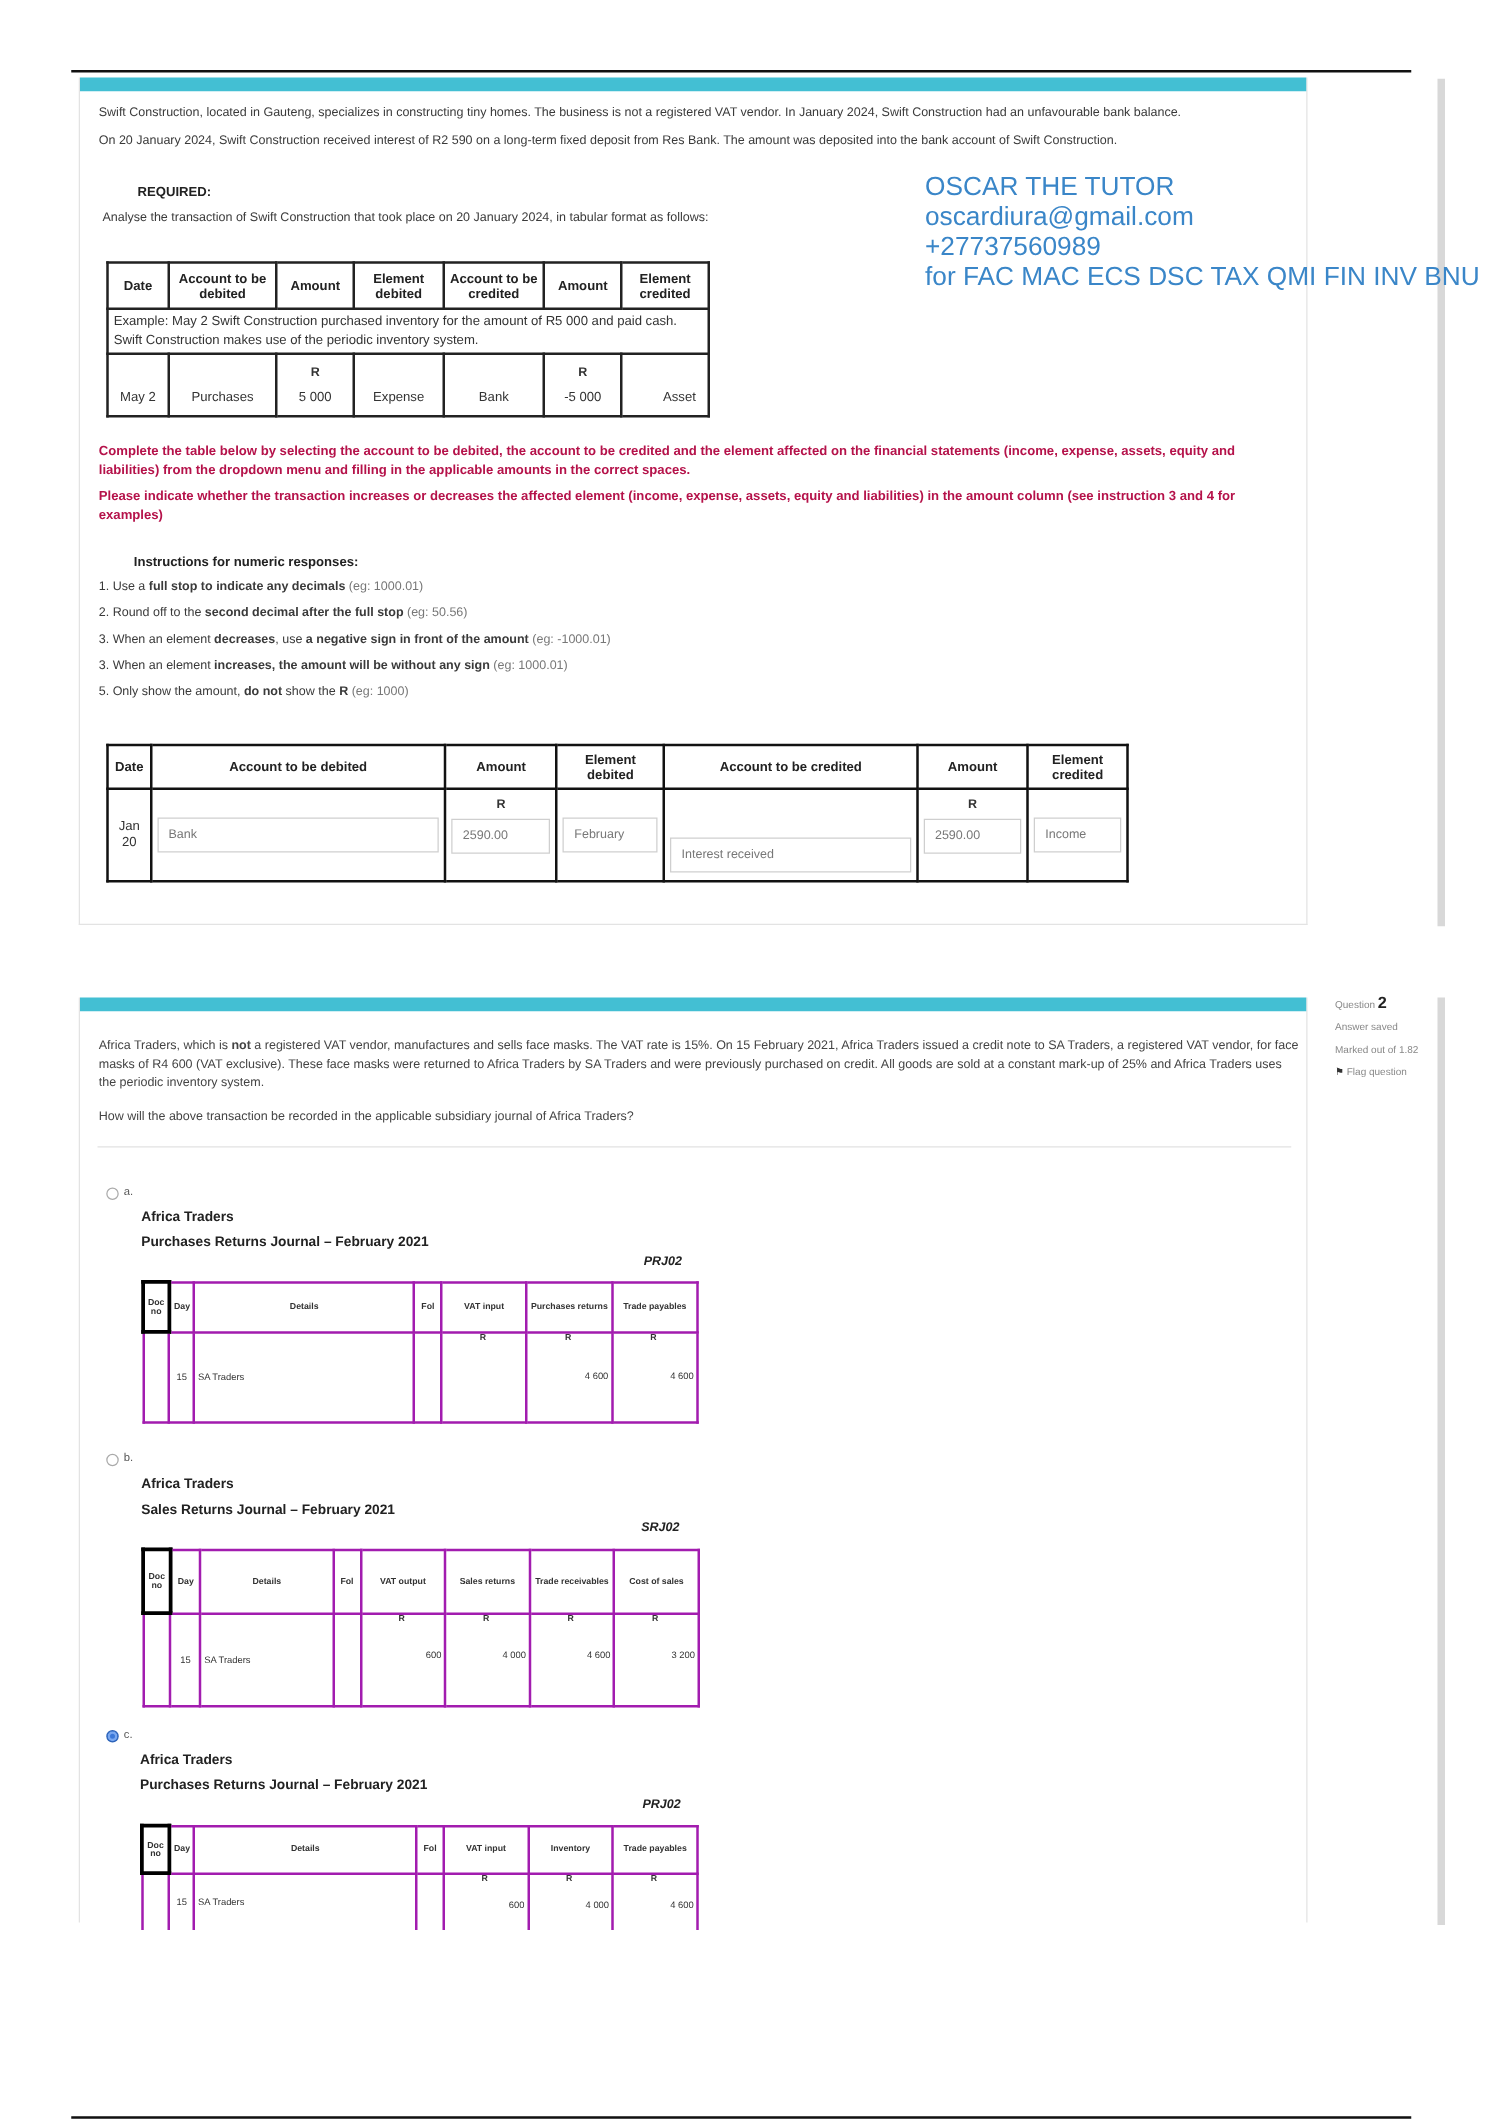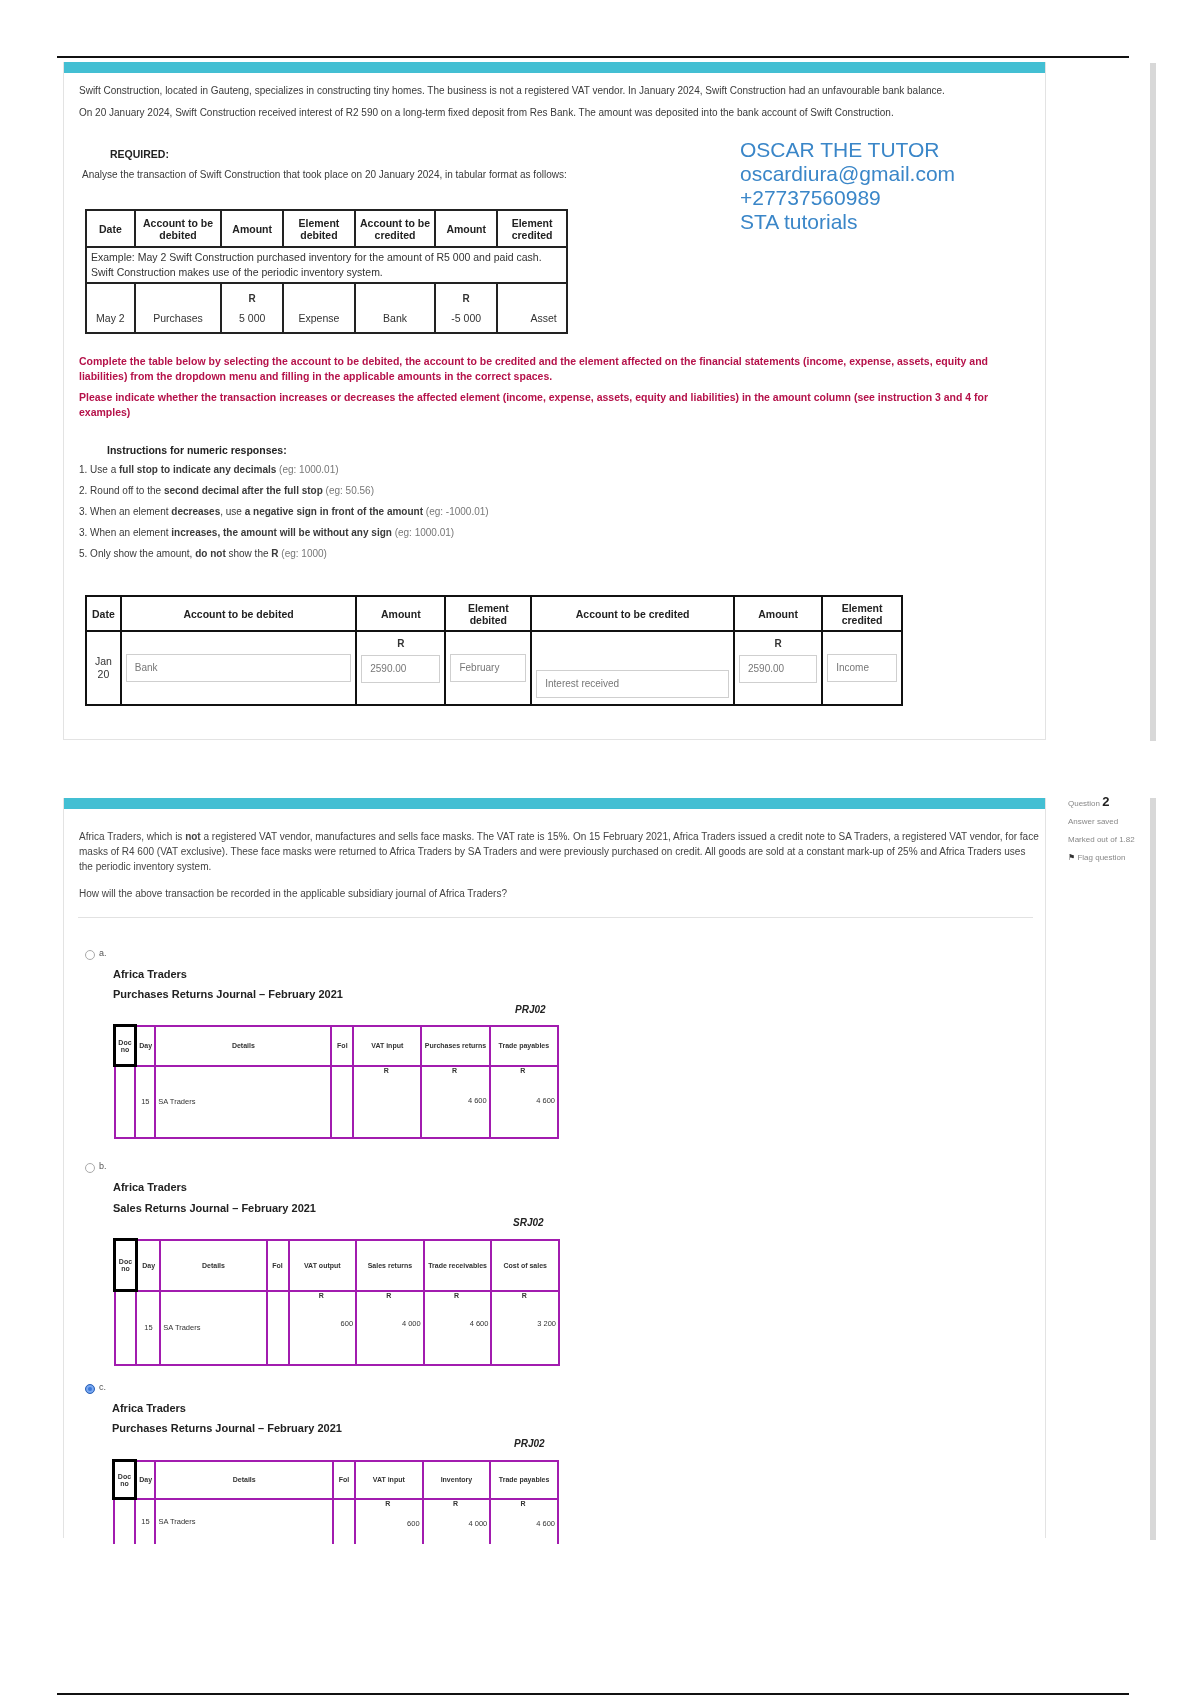--- a/index.html
+++ b/index.html
@@ -55,21 +55,21 @@
 <div class="p" style="left:79px; top:85px; font-size:10px;">Swift Construction, located in Gauteng, specializes in constructing tiny homes. The business is not a registered VAT vendor. In January 2024, Swift Construction had an unfavourable bank balance.</div>
 <div class="p" style="left:79px; top:107px; font-size:10px;">On 20 January 2024, Swift Construction received interest of R2 590 on a long-term fixed deposit from Res Bank. The amount was deposited into the bank account of Swift Construction.</div>
 
 <div class="p bold" style="left:82px; top:148px;">REQUIRED:</div>
 <div class="p" style="left:82px; top:169px; font-size:10px;">Analyse the transaction of Swift Construction that took place on 20 January 2024, in tabular format as follows:</div>
 
 <div class="watermark">
   <div>OSCAR THE TUTOR</div>
   <div>oscardiura@gmail.com</div>
   <div>+27737560989</div>
-  <div>STA tutorials</div>
+  <div>for FAC MAC ECS DSC TAX QMI FIN INV BNU</div>
 </div>
 
 <table class="ex" style="left:85px; top:209px; width:483px;">
   <tbody>
       <tr style="height:37px;">
     <th style="width:49px;">Date</th>
     <th style="width:87px;">Account to be debited</th>
     <th style="width:62px;">Amount</th>
     <th style="width:72px;">Element debited</th>
     <th style="width:81px;">Account to be credited</th>

